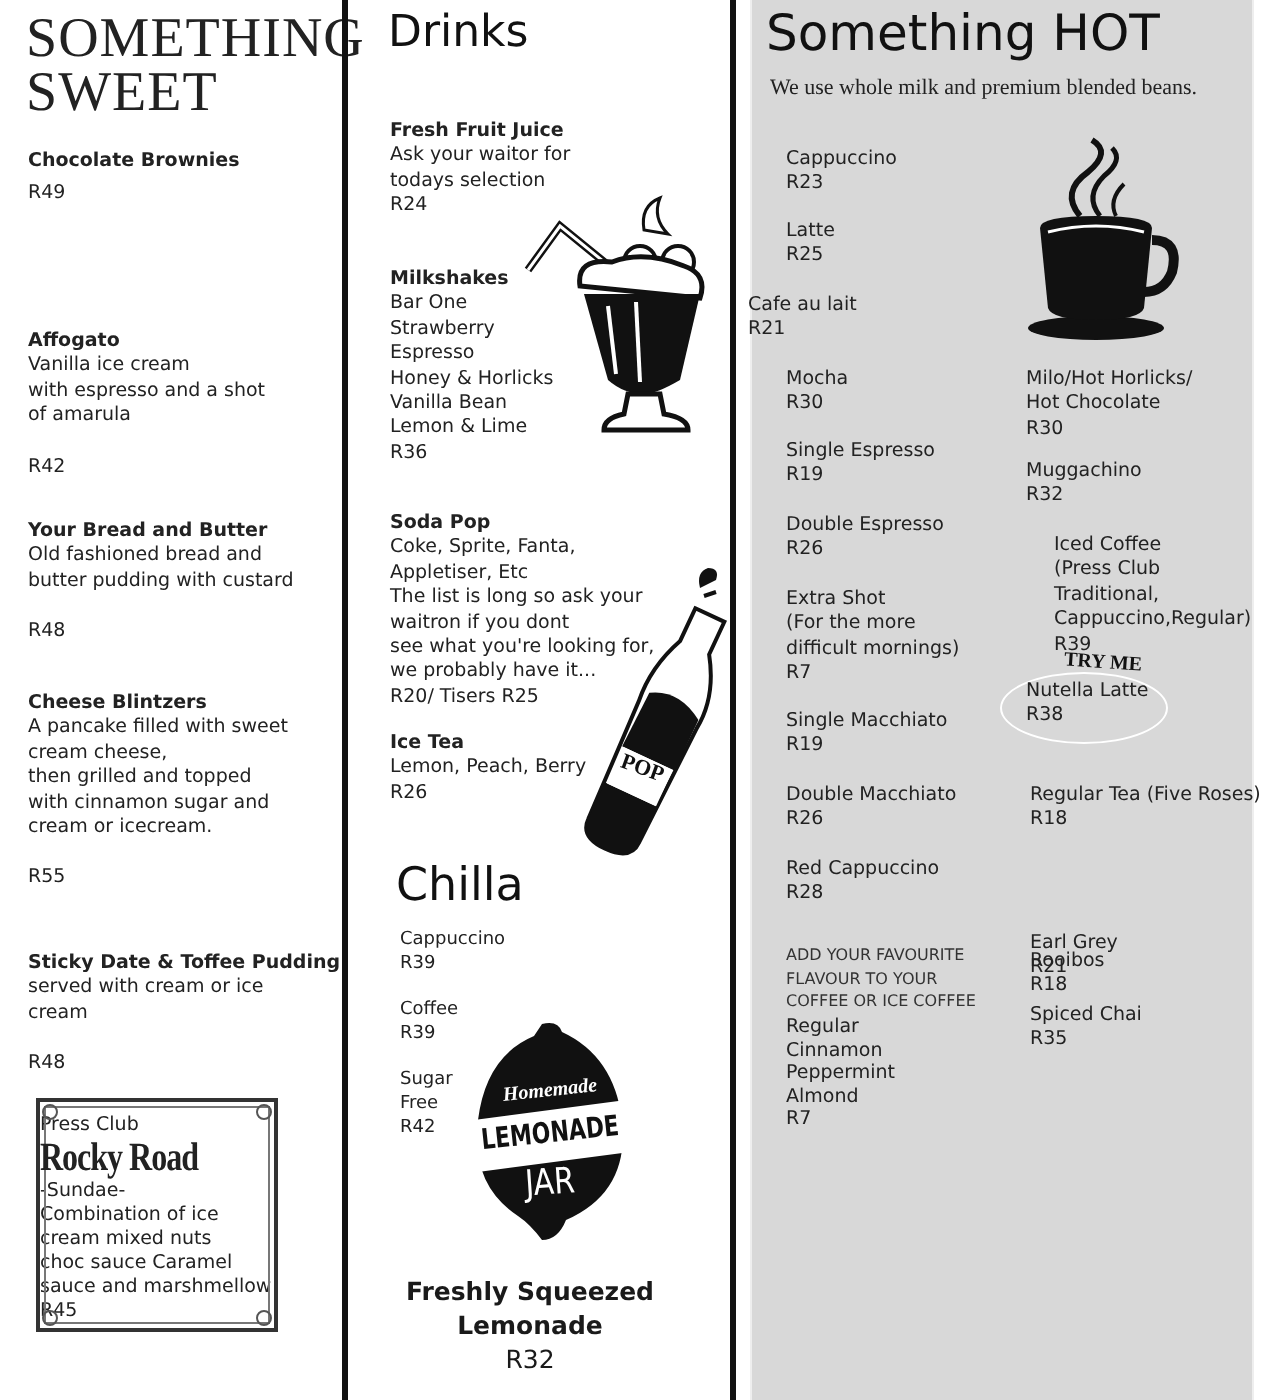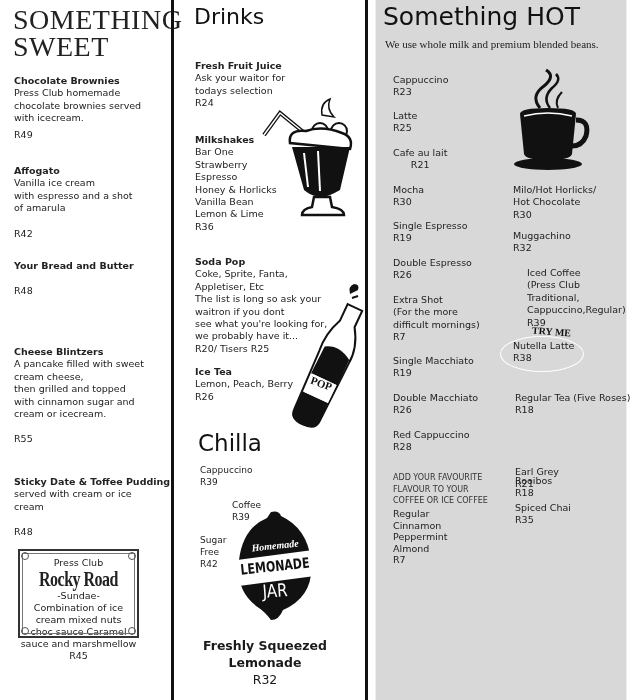--- a/index.html
+++ b/index.html
@@ -9,21 +9,21 @@
   .abs { position: absolute; }
   .vline { position: absolute; top: 0; width: 3px; height: 700px; background: #111; }
 
   
   .sweet-title { position: absolute; left: 13px; top: 6px; font-family: "Liberation Serif", serif; font-size: 28px; line-height: 27px; letter-spacing: 0.5px; color: #222; }
   .item { position: absolute; font-size: 9.5px; line-height: 12.4px; color: #222; }
   .item .name { font-weight: bold; display: block; }
   .item .desc { display: block; white-space: pre-line; }
   .item .price { display: block; }
 
-  .rocky { position: absolute; left: 18px; top: 549px; width: 121px; height: 89px; border: 2px solid #333; outline: 1px solid #777; outline-offset: -5px; text-align: center; font-size: 9.5px; line-height: 12px; color: #222; padding-top: 6px; }
+  .rocky { position: absolute; left: 18px; top: 549px; width: 121px; height: 117px; border: 2px solid #333; outline: 1px solid #777; outline-offset: -5px; text-align: left; font-size: 9.5px; line-height: 12px; color: #222; padding-top: 6px; }
   .rocky .title { font-family: "Liberation Serif", serif; font-weight: bold; font-size: 16px; line-height: 18px; letter-spacing: -0.5px; transform: scaleY(1.25); display: block; margin: 2px 0 1px; }
   .rocky span { display: block; }
   .corner { position: absolute; width: 8px; height: 8px; border: 1px solid #555; border-radius: 50%; }
 
   
   .drinks-title { position: absolute; left: 194px; top: 4px; font-size: 22px; color: #111; }
   .chilla-title { position: absolute; left: 198px; top: 430px; font-size: 23px; color: #111; }
   .lemon-caption { position: absolute; left: 200px; top: 637px; width: 130px; text-align: center; font-weight: bold; font-size: 12.5px; line-height: 17px; }
   .lemon-caption .p { font-weight: normal; display: block; }
 
@@ -43,36 +43,35 @@
 <body>
 
 <div>
   <div class="sweet-title">
     <span>SOMETHING</span><br>
     <span>SWEET</span>
   </div>
 
   <div class="item" style="left:14px; top:75px;">
     <span class="name">Chocolate Brownies</span>
-    <span class="desc">Press Club homemade
-chocolate brownies served
-with icecream.</span>
     <span class="price" style="margin-top:4px">R49</span>
   </div>
 
   <div class="item" style="left:14px; top:165px;">
     <span class="name">Affogato</span>
     <span class="desc">Vanilla ice cream
 with espresso and a shot
 of amarula</span>
     <span class="price" style="margin-top:13px">R42</span>
   </div>
 
   <div class="item" style="left:14px; top:260px;">
     <span class="name">Your Bread and Butter</span>
+    <span class="desc">Old fashioned bread and
+butter pudding with custard</span>
     <span class="price" style="margin-top:13px">R48</span>
   </div>
 
   <div class="item" style="left:14px; top:346px;">
     <span class="name">Cheese Blintzers</span>
     <span class="desc">A pancake filled with sweet
 cream cheese,
 then grilled and topped
 with cinnamon sugar and
 cream or icecream.</span>
@@ -166,21 +165,21 @@
     </g>
     <text x="22" y="108" font-family="Liberation Serif, serif" font-weight="bold" font-size="11" fill="#111" transform="rotate(20 35 105)">POP</text>
   </svg>
 
   <div class="chilla-title">Chilla</div>
 
   <div class="item" style="left:200px; top:465px; font-size:9px; line-height:11.8px;">
     <span style="display:block">Cappuccino</span>
     <span style="display:block">R39</span>
   </div>
-  <div class="item" style="left:200px; top:500px; font-size:9px; line-height:11.8px;margin-left:32px;">
+  <div class="item" style="left:200px; top:500px; font-size:9px; line-height:11.8px;">
     <span style="display:block">Coffee</span>
     <span style="display:block">R39</span>
   </div>
   <div class="item" style="left:200px; top:535px; font-size:9px; line-height:11.8px;">
     <span style="display:block; white-space:pre-line">Sugar
 Free</span>
     <span style="display:block">R42</span>
   </div>
 
   <div class="abs" style="left:235px; top:510px; width:80px; height:112px;">
@@ -221,21 +220,21 @@
   </svg>
 
   <div class="hot-item" style="left:393px; top:74px;">
     <span>Cappuccino</span>
     <span>R23</span>
   </div>
   <div class="hot-item" style="left:393px; top:110px;">
     <span>Latte</span>
     <span>R25</span>
   </div>
-  <div class="hot-item" style="left:393px; top:147px;text-align:center;">
+  <div class="hot-item" style="left:374px; top:147px;">
     <span>Cafe au lait</span>
     <span>R21</span>
   </div>
   <div class="hot-item" style="left:393px; top:184px;">
     <span>Mocha</span>
     <span>R30</span>
   </div>
   <div class="hot-item" style="left:393px; top:220px;">
     <span>Single Espresso</span>
     <span>R19</span>

